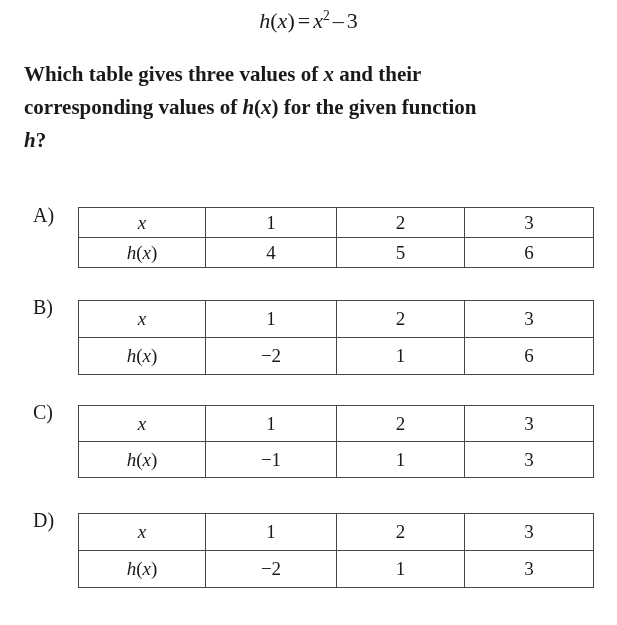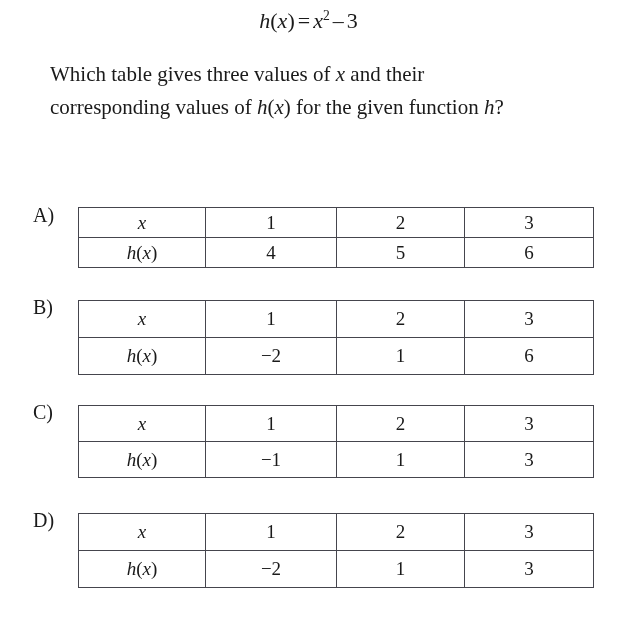--- a/index.html
+++ b/index.html
@@ -34,25 +34,26 @@
     font-size: 0.62em;
     vertical-align: super;
     line-height: 0;
     letter-spacing: 0;
   }
 
   
   .prompt {
     position: absolute;
     top: 58px;
-    left: 50px;
+    left: 24px;
     width: 470px;
     font-size: 21px;
     line-height: 33px;
     text-align: left;
+    font-weight: bold;
   }
   .prompt .var { font-style: italic; }
   .prompt .fn  { font-style: italic; }
   .prompt .fn .p { font-style: normal; }
 
   
   .choice {
     position: absolute;
     left: 0;
     width: 617px;

